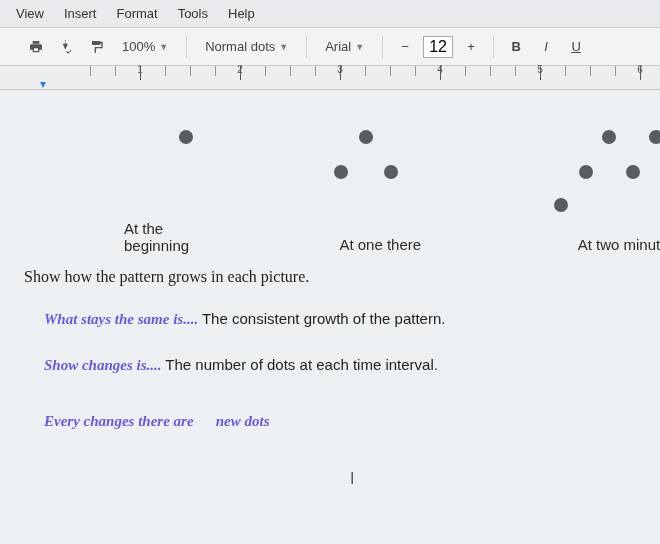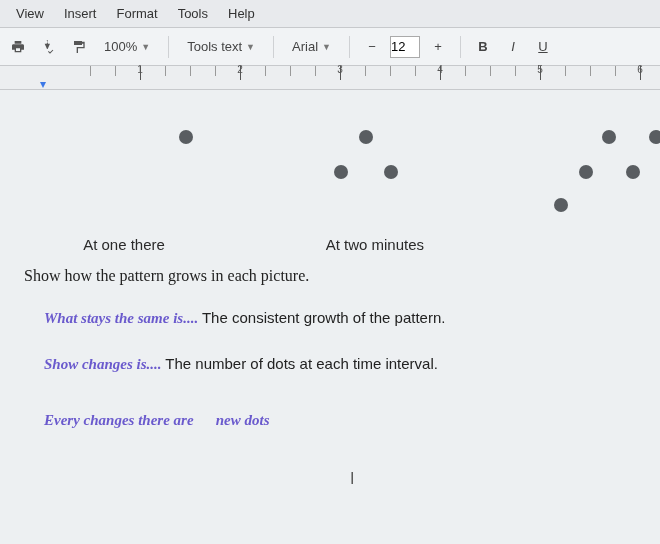--- a/index.html
+++ b/index.html
@@ -17,41 +17,41 @@
     font-size: 13px;
     color: #333;
   }
   .menubar .menu-item { padding: 4px 10px; cursor: pointer; }
 
   
   .toolbar {
     display: flex;
     align-items: center;
     height: 38px;
-    padding: 0 6px;
+    padding: 0 24px;
     background: #f1f3f5;
     border-bottom: 1px solid #c7c9cc;
     gap: 6px;
     font-size: 13px;
     color: #444;
   }
   .tb-btn {
     min-width: 24px; height: 24px;
     display: inline-flex; align-items: center; justify-content: center;
     cursor: pointer; border-radius: 3px; padding: 0 4px;
   }
   .tb-sep { width: 1px; height: 22px; background: #cfd1d4; margin: 0 4px; }
   .tb-dropdown {
     display: inline-flex; align-items: center; gap: 4px;
     height: 26px; padding: 0 8px; cursor: pointer; border-radius: 3px;
   }
   .caret { font-size: 9px; color: #777; }
   .font-size-box {
     width: 30px; height: 22px; border: 1px solid #aaa; background: #fff;
-    font-size: 13px; line-height: 22px;
+    text-align: center; font-size: 16px; line-height: 22px;
   }
   .bold { font-weight: bold; }
   .italic { font-style: italic; }
   .underline { text-decoration: underline; }
 
   
   .ruler {
     position: relative;
     height: 24px;
     background: #eceef0;
@@ -146,21 +146,21 @@
     <svg class="ico" viewBox="0 0 24 24">
         <path d="M18 4V3H6v6h12V7h2v5H10v9h2v-7h10V4h-4z"></path>
       </svg>
   </div>
   <div class="tb-dropdown">
     <span>100%</span>
     <span class="caret">▼</span>
   </div>
   <div class="tb-sep"></div>
   <div class="tb-dropdown">
-    <span>Tools text</span>
+    <span>Normal dots</span>
     <span class="caret">▼</span>
   </div>
   <div class="tb-sep"></div>
   <div class="tb-dropdown">
     <span>Arial</span>
     <span class="caret">▼</span>
   </div>
   <div class="tb-sep"></div>
   <div class="tb-btn">−</div>
   <input class="font-size-box" value="12" style="">
@@ -218,20 +218,24 @@
 
       <div class="dot" style="left:578px; top:20px;"></div>
       <div class="dot" style="left:625px; top:20px;"></div>
       <div class="dot" style="left:555px; top:55px;"></div>
       <div class="dot" style="left:602px; top:55px;"></div>
 
       <div class="dot" style="left:530px; top:88px;"></div>
     </div>
 
     <div class="labels-row">
+      <div class="lab" style="width:260px; padding-left:100px; text-align:left;">
+        <div>At the</div>
+        <div>beginning</div>
+      </div>
       <div class="lab" style="width:200px; padding-top:16px;">At one there</div>
       <div class="lab" style="width:200px; padding-top:16px; text-align:right;">At two minutes</div>
     </div>
 
     <div class="instruction">Show how the pattern grows in each picture.</div>
 
     <div class="prompt">
       <span class="hand">What stays the same is.... </span>
       <span class="ans">The consistent growth of the pattern.</span>
     </div>

